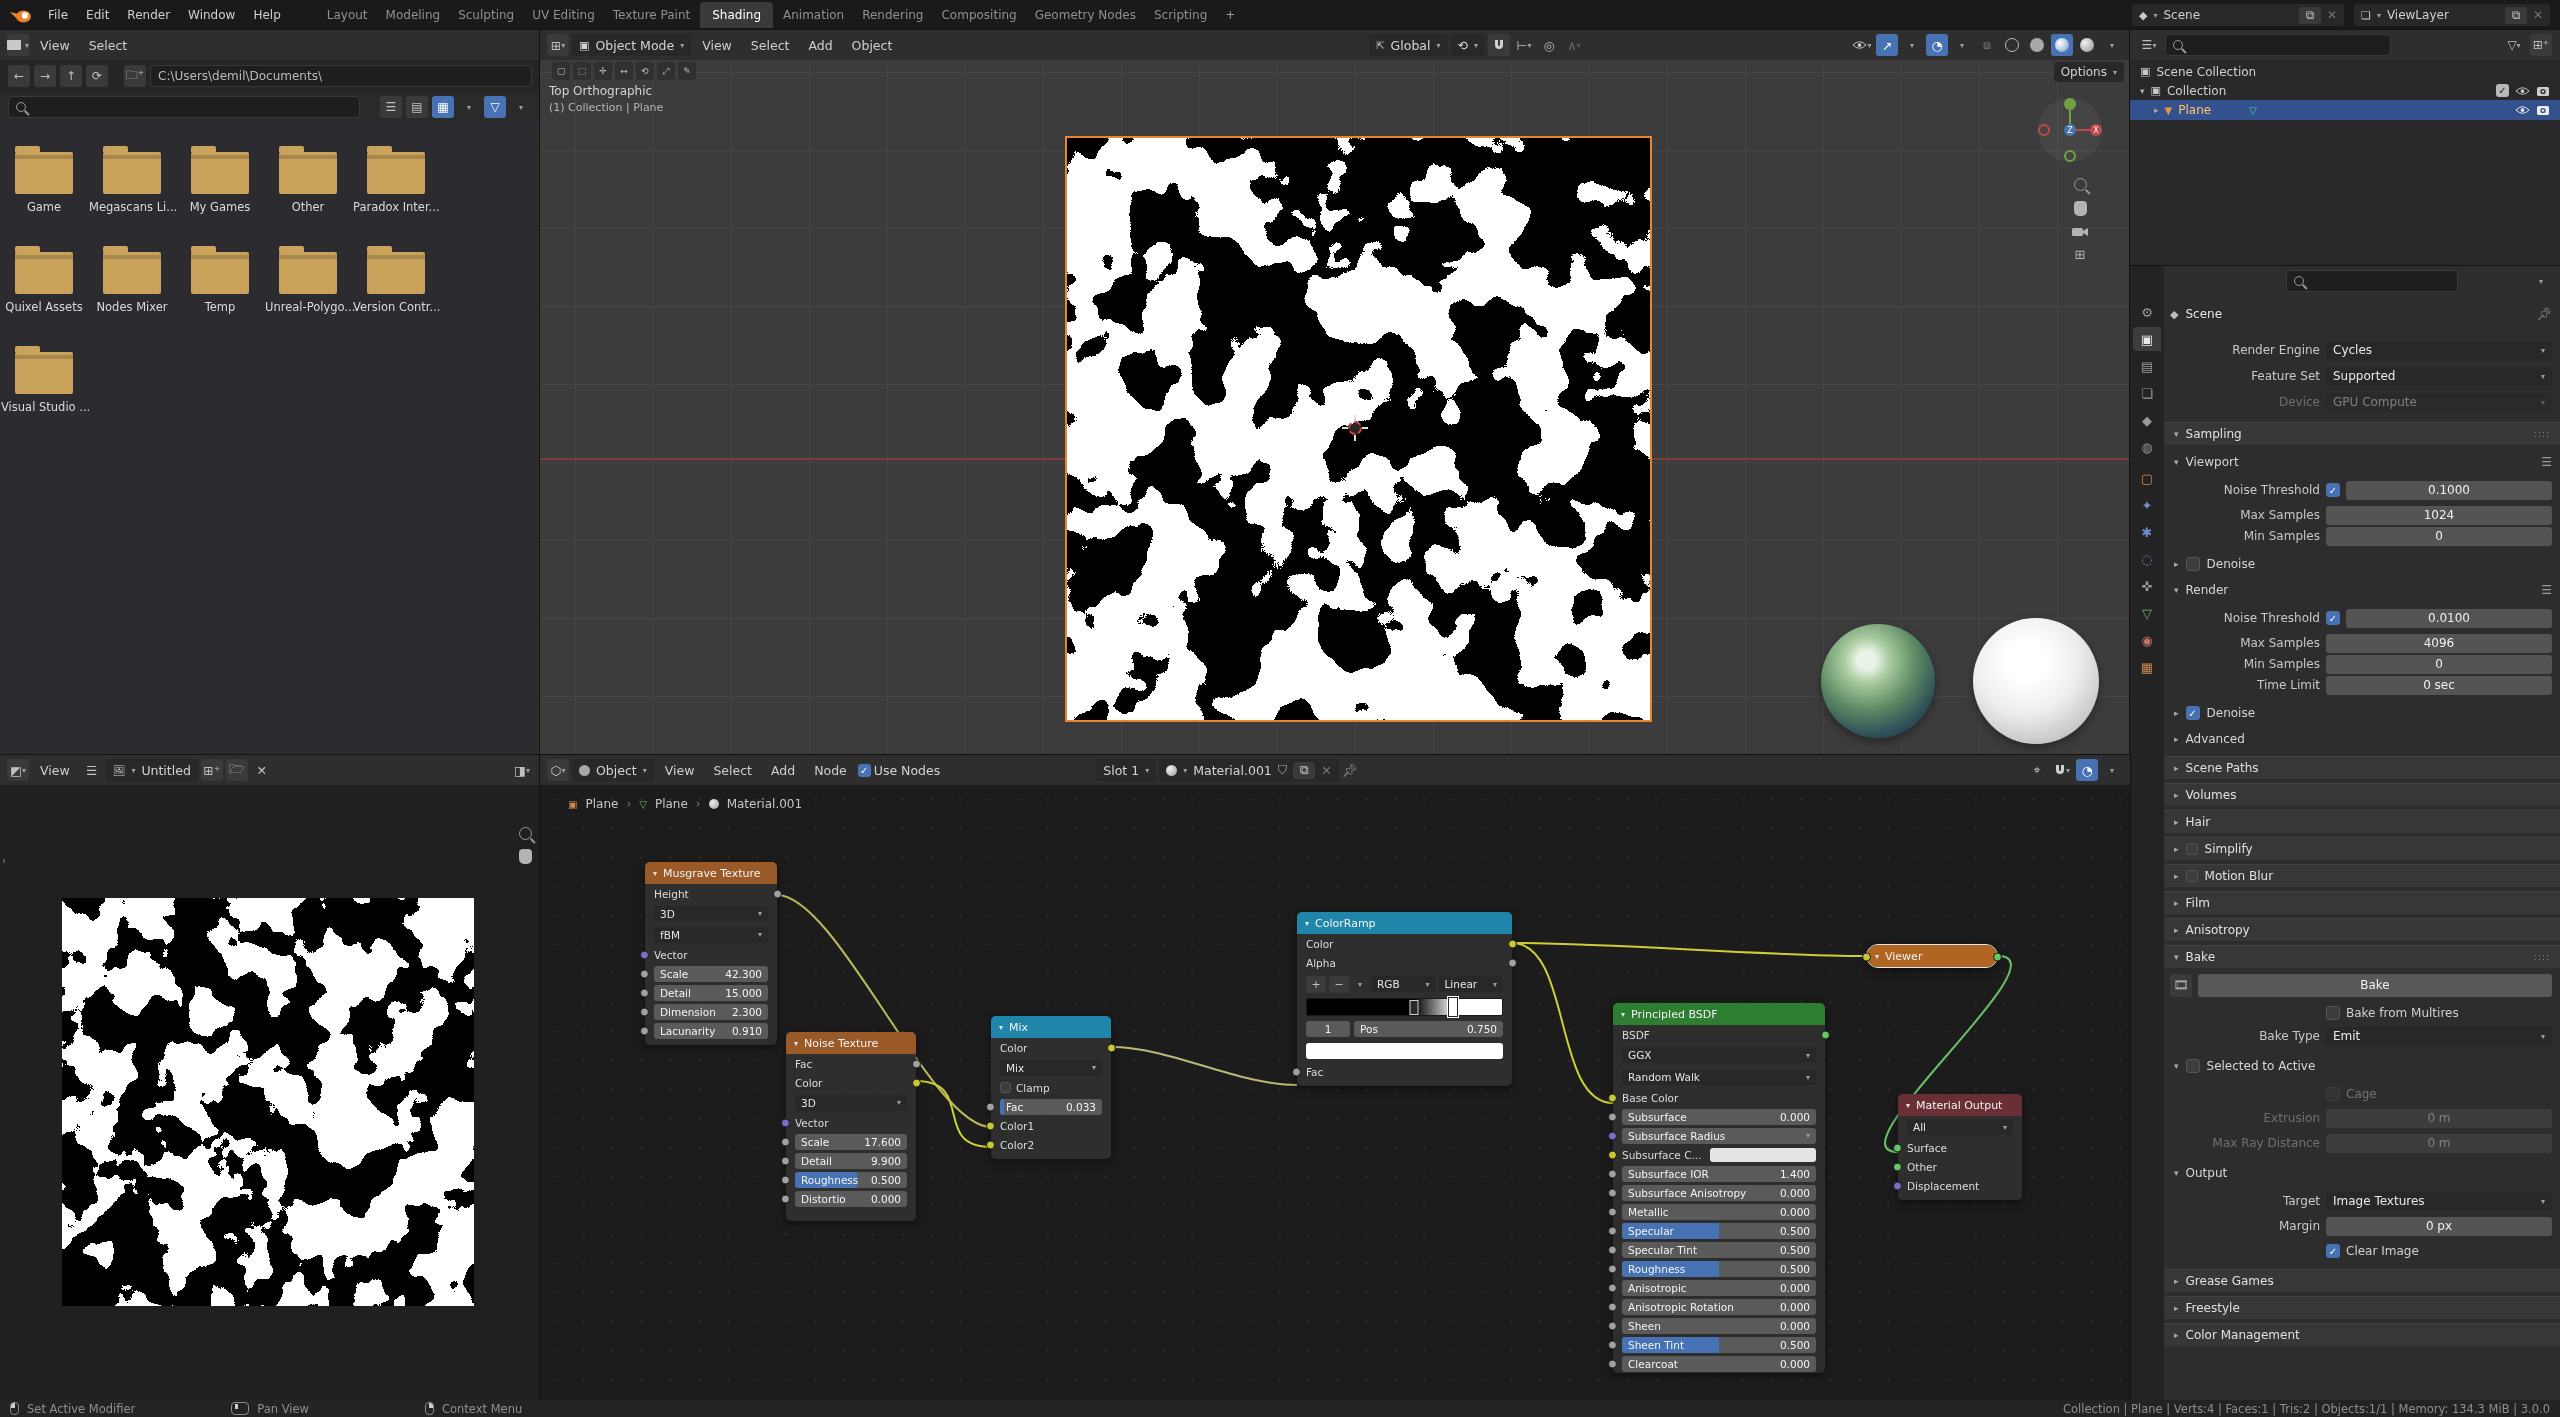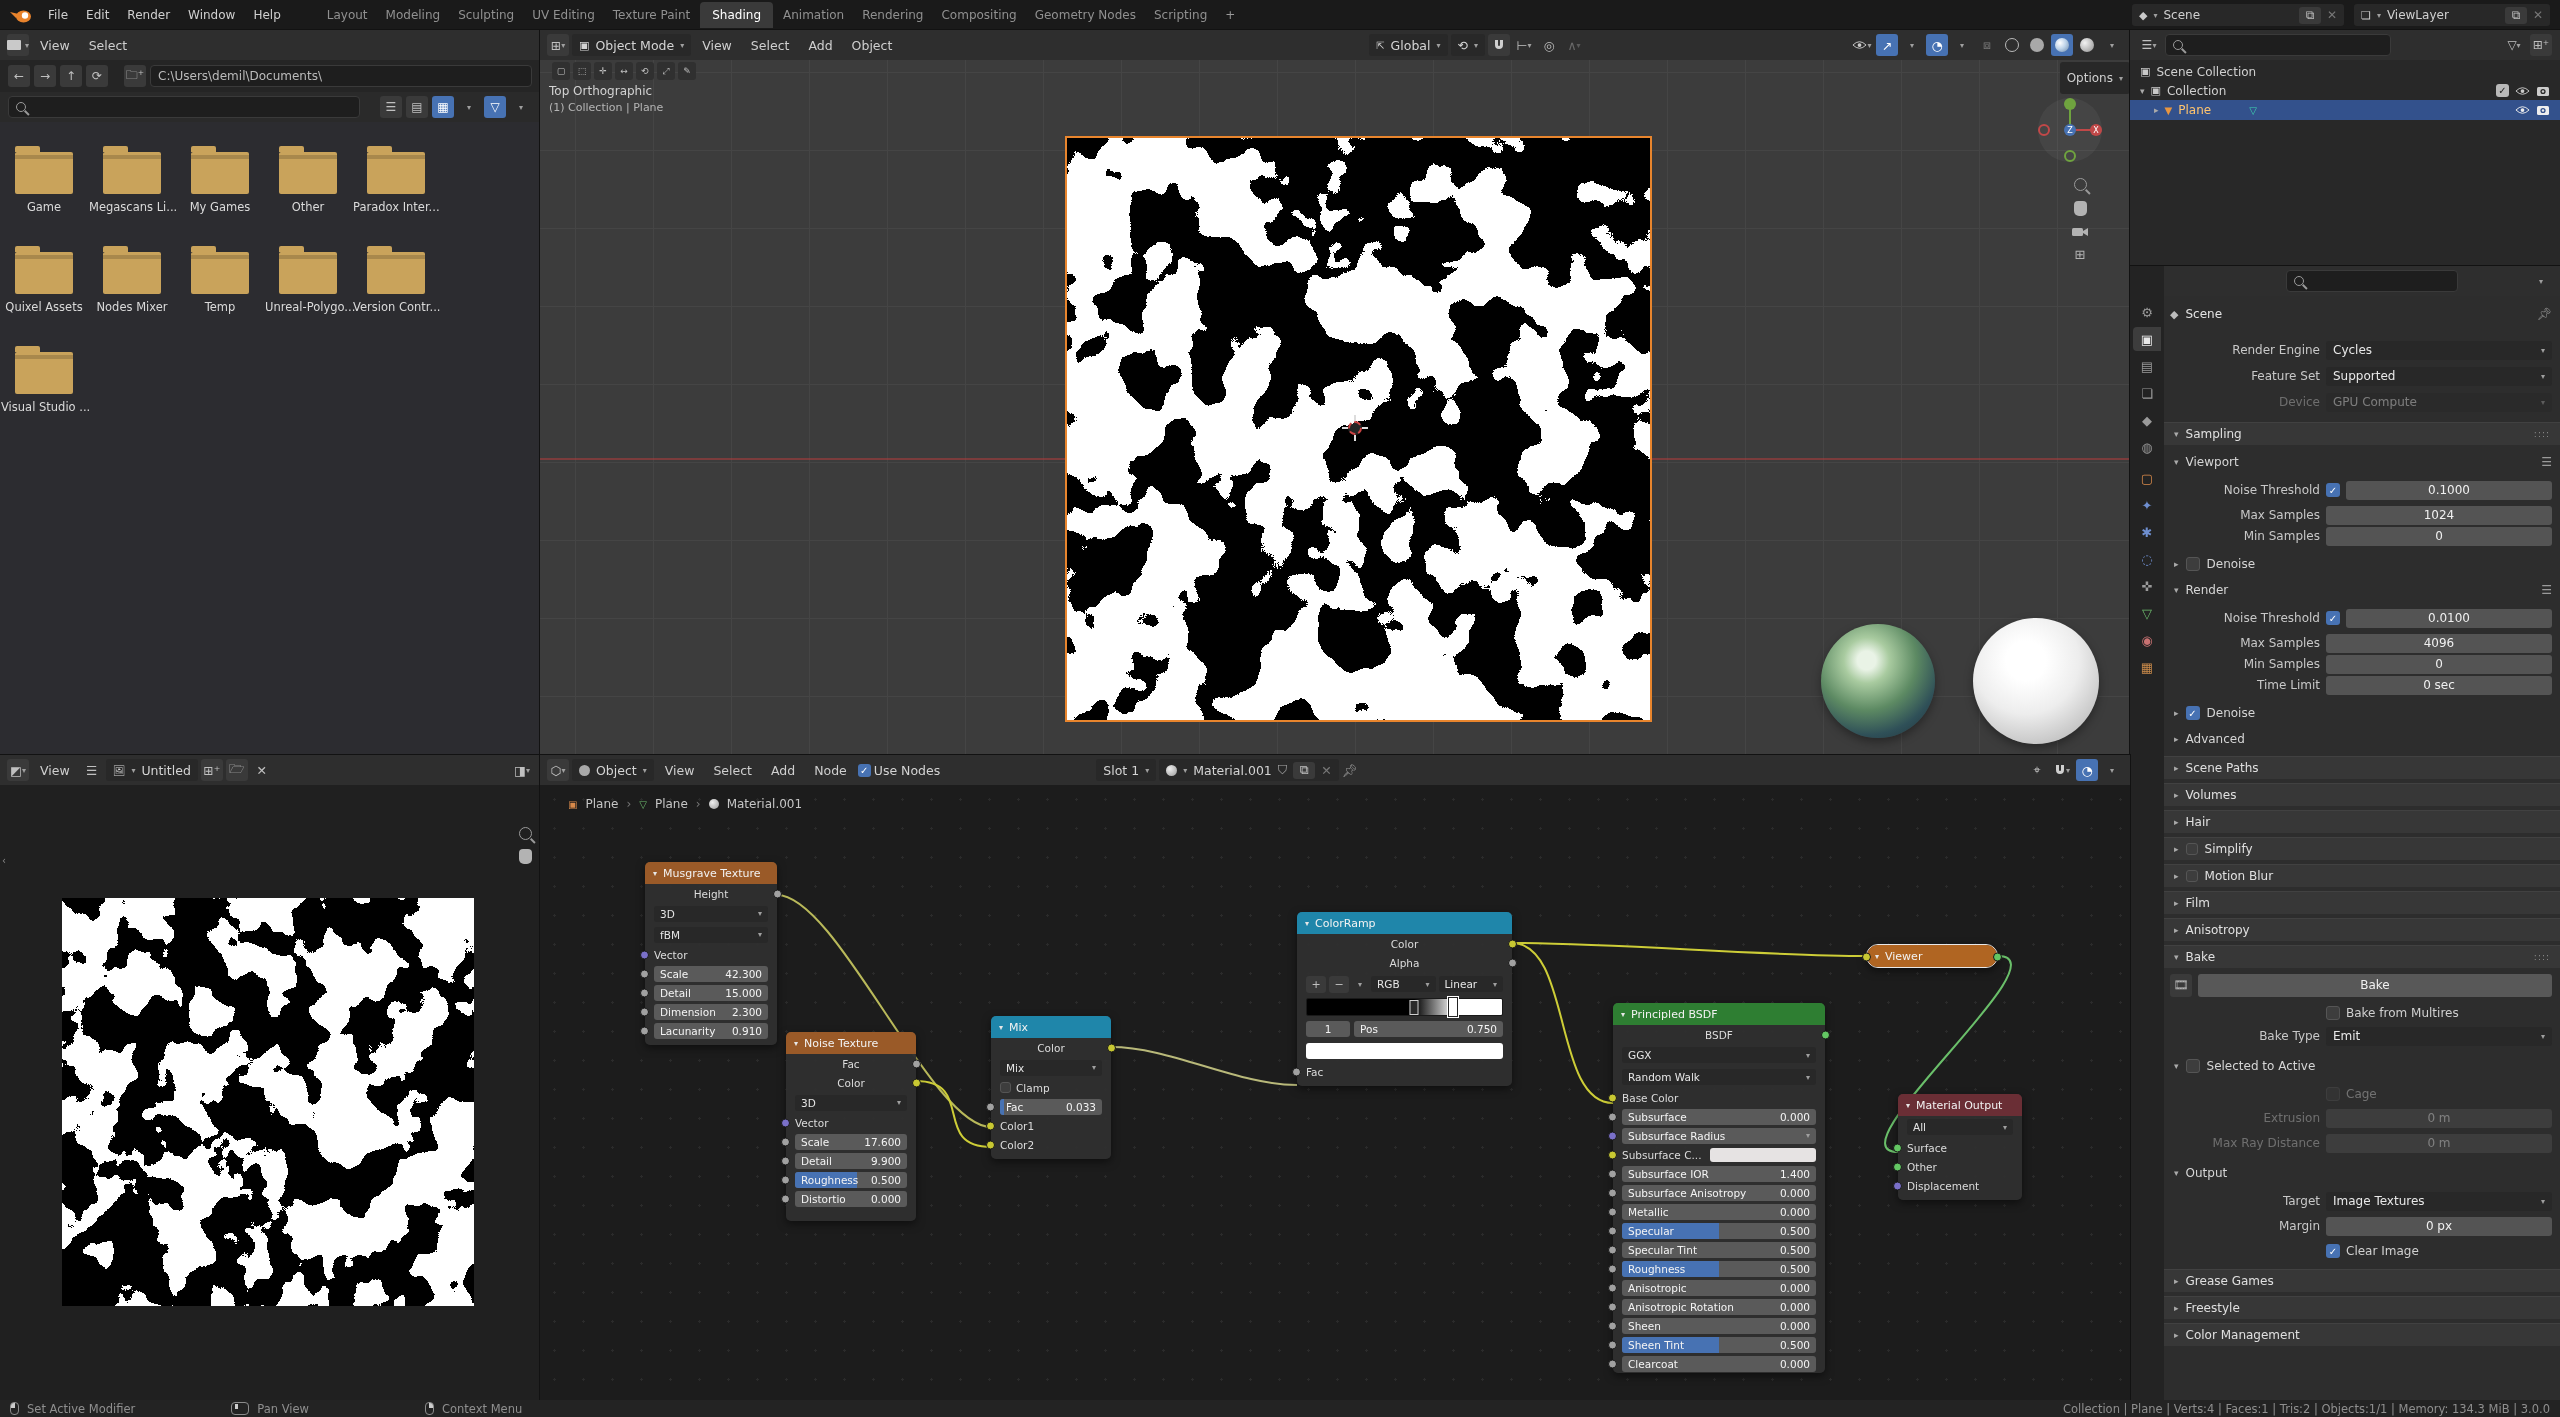--- a/index.html
+++ b/index.html
@@ -42,21 +42,21 @@
   .psub{position:absolute;left:44px;right:8px;height:20px;display:flex;align-items:center;gap:7px;color:#d6d6d6}
   .arr{font-size:9px;color:#aaa;flex:none}
   .dim{opacity:.42}
   .dots{margin-left:auto;color:#8a8a8a;font-size:9px;letter-spacing:1px}
   .tabico{position:absolute;left:3px;width:28px;height:24px;display:flex;align-items:center;justify-content:center;font-size:13px;color:#9a9a9a;border-radius:4px 0 0 4px}
   
   .node{position:absolute;background:rgba(48,48,48,.97);border-radius:5px;box-shadow:0 3px 9px rgba(0,0,0,.5);font-size:10.5px;color:#dcdcdc;z-index:2}
   .nhdr{height:22px;border-radius:5px 5px 0 0;display:flex;align-items:center;padding:0 8px;gap:6px;color:#f2f2f2;font-size:11px}
   .nhdr .caret{color:#e7e7e7}
   .nrow{position:relative;display:flex;align-items:center;padding:0 9px;height:19px;gap:5px}
-  .nrow.out{justify-content:center}
+  .nrow.out{justify-content:flex-start}
   .sock{position:absolute;width:9px;height:9px;border-radius:50%;border:1px solid #191919;top:50%;transform:translateY(-50%);z-index:3}
   .sock.l{left:-5px}.sock.r{right:-5px}
   .s-gray{background:#a1a1a1}.s-yellow{background:#c8c832}.s-purple{background:#7a70c9}.s-green{background:#63c763}
   .nwid{flex:1;display:flex;align-items:center;height:16px;border-radius:3px;padding:0 6px;gap:4px;position:relative;overflow:hidden}
   .nslider{background:#5a5a5a;color:#f4f4f4}
   .nslider .v{margin-left:auto}
   .nfill{position:absolute;left:0;top:0;bottom:0;background:#4772b3;z-index:0}
   .nz{position:relative;z-index:1}
   .ndd{background:#282828;color:#e6e6e6}
   .ndd .caret{margin-left:auto}
@@ -304,21 +304,21 @@
         <span class="icobtn" style="background:#303030;height:18px;min-width:18px;font-size:9px">✛</span>
         <span class="icobtn" style="background:#303030;height:18px;min-width:18px;font-size:9px">↔</span>
         <span class="icobtn" style="background:#303030;height:18px;min-width:18px;font-size:9px">⟲</span>
         <span class="icobtn" style="background:#303030;height:18px;min-width:18px;font-size:9px">⤢</span>
         <span class="icobtn" style="background:#303030;height:18px;min-width:18px;font-size:9px">✎</span>
       </div>
 
       <div class="abs" style="left:9px;top:24px;color:#d2d2d2;font-size:12px">Top Orthographic</div>
       <div class="abs" style="left:9px;top:41px;color:#b5b5b5;font-size:11px">(1) Collection | Plane</div>
 
-      <div class="abs dd" style="right:0;top:2px;height:32px">
+      <div class="abs dd" style="right:6px;top:2px;height:20px">
         <span>Options</span>
           <span class="caret">▾</span>
       </div>
 
       <div class="abs" style="right:28px;top:38px;width:64px;height:64px;border-radius:50%;background:rgba(255,255,255,.05)">
         <div class="abs" style="left:31px;top:10px;width:2px;height:22px;background:#6fa33f"></div>
         <div class="abs" style="left:34px;top:31px;width:22px;height:2px;background:#c14848"></div>
         <div class="abs" style="left:26px;top:0;width:12px;height:12px;border-radius:50%;background:#6fa33f"></div>
         <div class="abs" style="right:0;top:26px;width:12px;height:12px;border-radius:50%;background:#c14848;color:#fff;font-size:8px;display:flex;align-items:center;justify-content:center">X</div>
         <div class="abs" style="left:0;top:26px;width:12px;height:12px;border-radius:50%;border:2px solid #c14848"></div>

